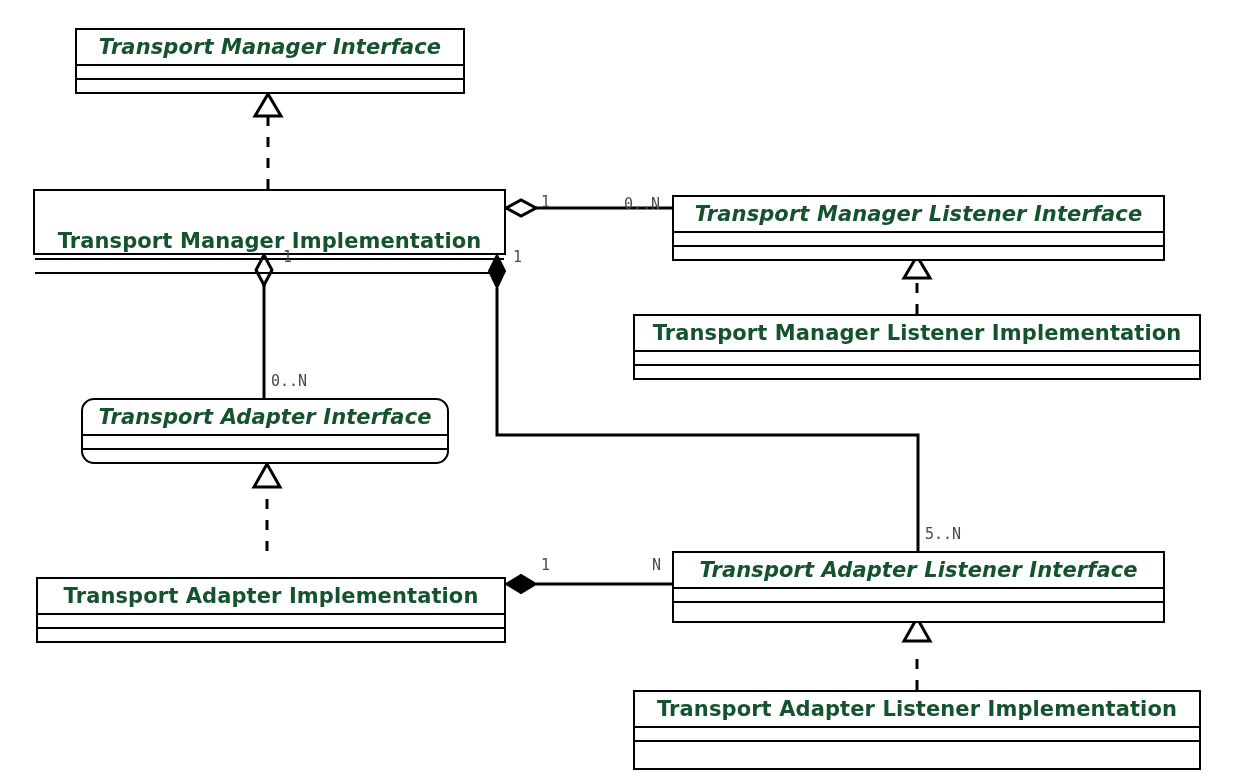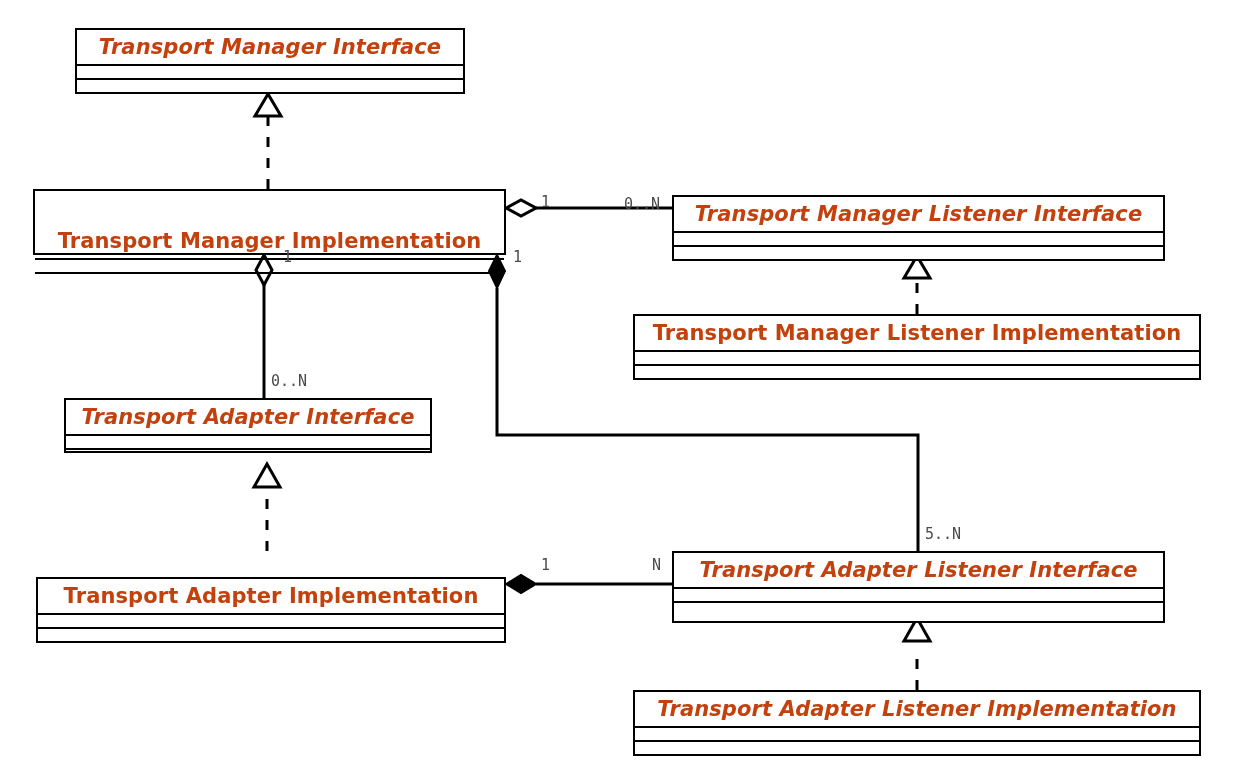--- a/index.html
+++ b/index.html
@@ -21,21 +21,21 @@
     border: 2px solid #000000;
     background: #ffffff;
   }
   .uml-name {
     box-sizing: border-box;
     display: flex;
     align-items: center;
     justify-content: center;
     font-size: 21px;
     font-weight: bold;
-    color: #c2410c;
+    color: #14532d;
     letter-spacing: 0.1px;
     white-space: nowrap;
     border-bottom: 2px solid #000000;
     padding: 0 0;
   }
   .uml-class.abstract .uml-name {
     font-style: italic;
   }
   .uml-compartment {
     box-sizing: border-box;
@@ -127,39 +127,39 @@
     <div class="uml-compartment"></div>
     <div class="uml-compartment last"></div>
   </div>
 
   <div class="uml-class" style="left:633px; top:314px; width:568px; height:66px;">
     <div class="uml-name" style="height:36px;">Transport Manager Listener Implementation</div>
     <div class="uml-compartment"></div>
     <div class="uml-compartment last"></div>
   </div>
 
-  <div class="uml-class abstract" style="left:64px; top:398px; width:368px; height:55px;">
+  <div class="uml-class abstract" style="left:81px; top:398px; width:368px; height:66px;border-radius:13px;">
     <div class="uml-name" style="height:36px;">Transport Adapter Interface</div>
     <div class="uml-compartment"></div>
     <div class="uml-compartment last"></div>
   </div>
 
   <div class="uml-class" style="left:36px; top:577px; width:470px; height:66px;">
     <div class="uml-name" style="height:36px;">Transport Adapter Implementation</div>
     <div class="uml-compartment"></div>
     <div class="uml-compartment last"></div>
   </div>
 
   <div class="uml-class abstract" style="left:672px; top:551px; width:493px; height:72px;">
     <div class="uml-name" style="height:36px;">Transport Adapter Listener Interface</div>
     <div class="uml-compartment"></div>
     <div class="uml-compartment last"></div>
   </div>
 
-  <div class="uml-class" style="left:633px; top:690px; width:568px; height:66px;font-style:italic;">
+  <div class="uml-class" style="left:633px; top:690px; width:568px; height:80px;">
     <div class="uml-name" style="height:36px;">Transport Adapter Listener Implementation</div>
     <div class="uml-compartment"></div>
     <div class="uml-compartment last"></div>
   </div>
 
   <div class="mult-label" style="left:541px; top:195px;">1</div>
   <div class="mult-label" style="left:624px; top:197px;">0..N</div>
   <div class="mult-label" style="left:283px; top:250px;">1</div>
   <div class="mult-label" style="left:513px; top:250px;">1</div>
   <div class="mult-label" style="left:271px; top:374px;">0..N</div>

